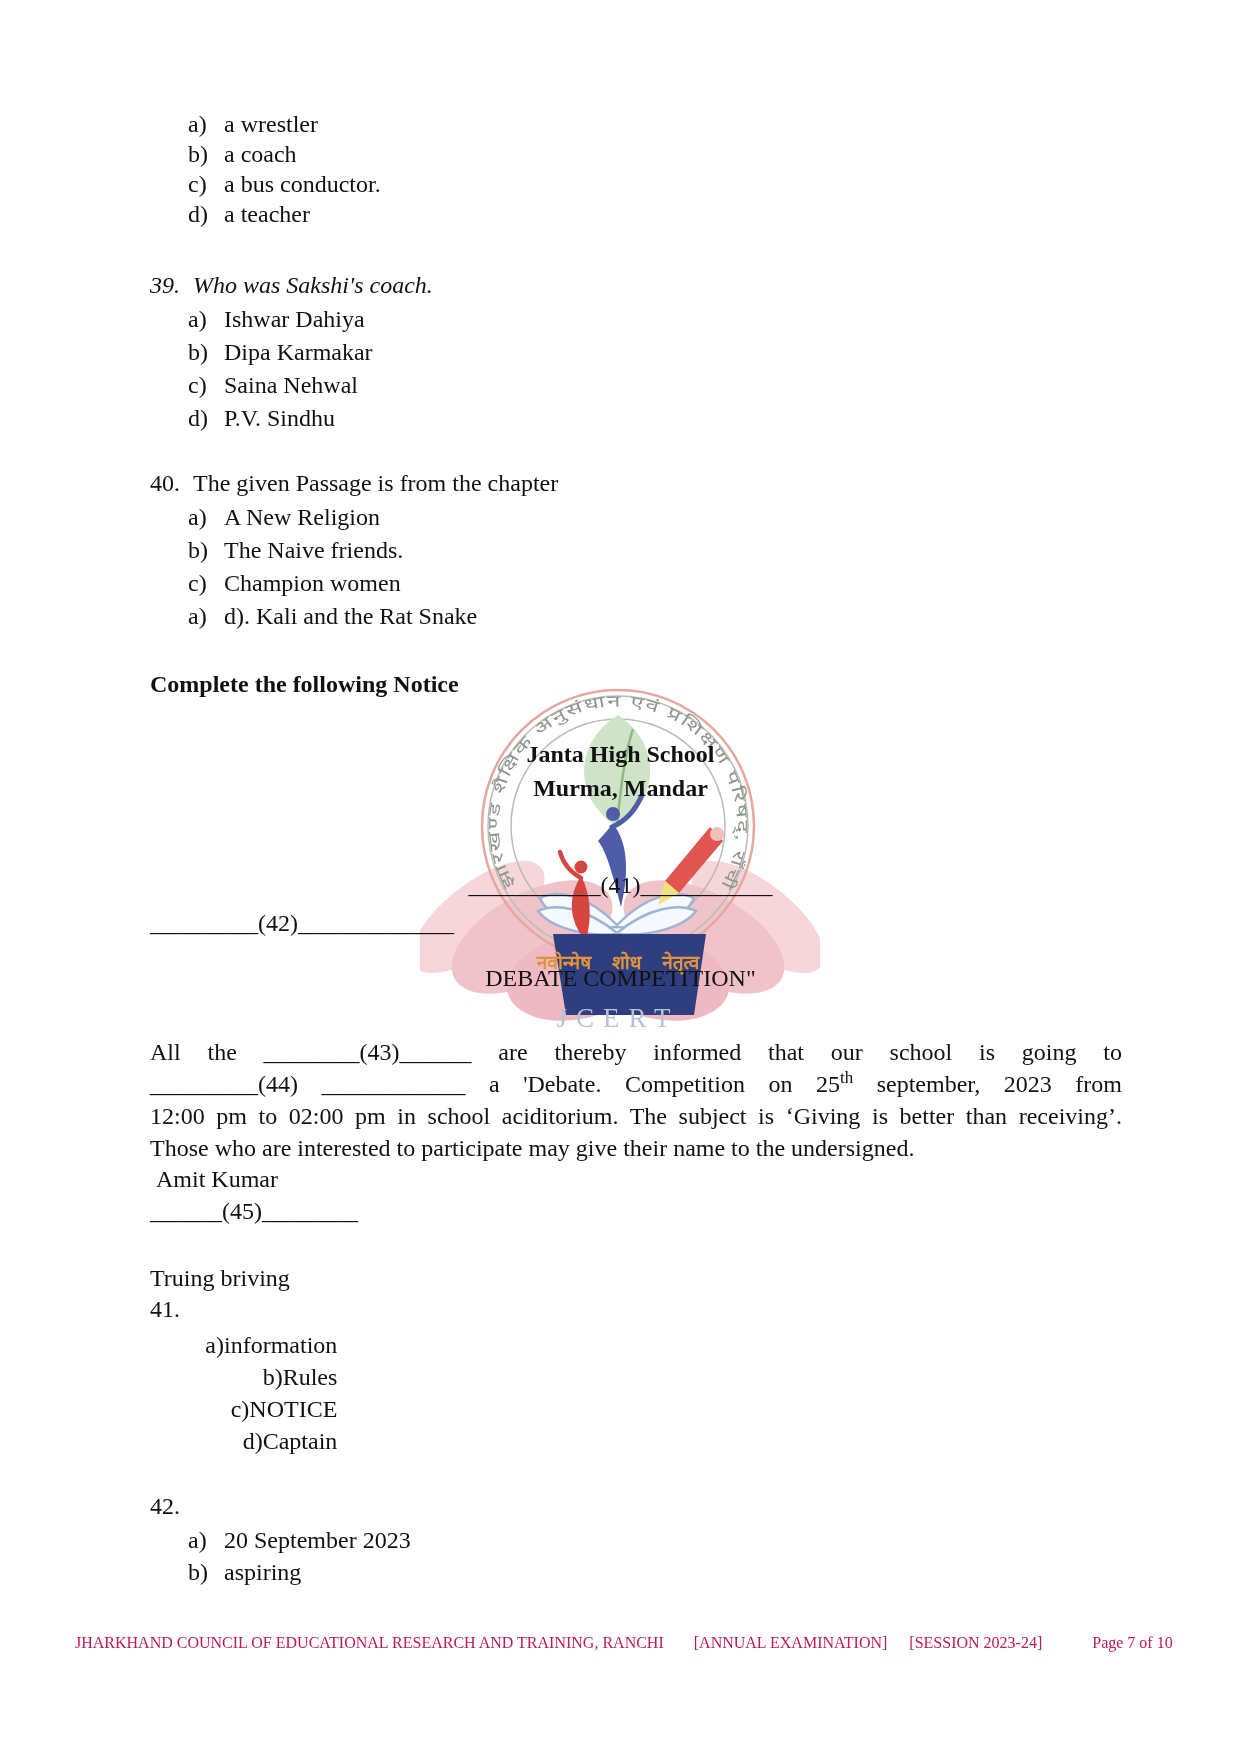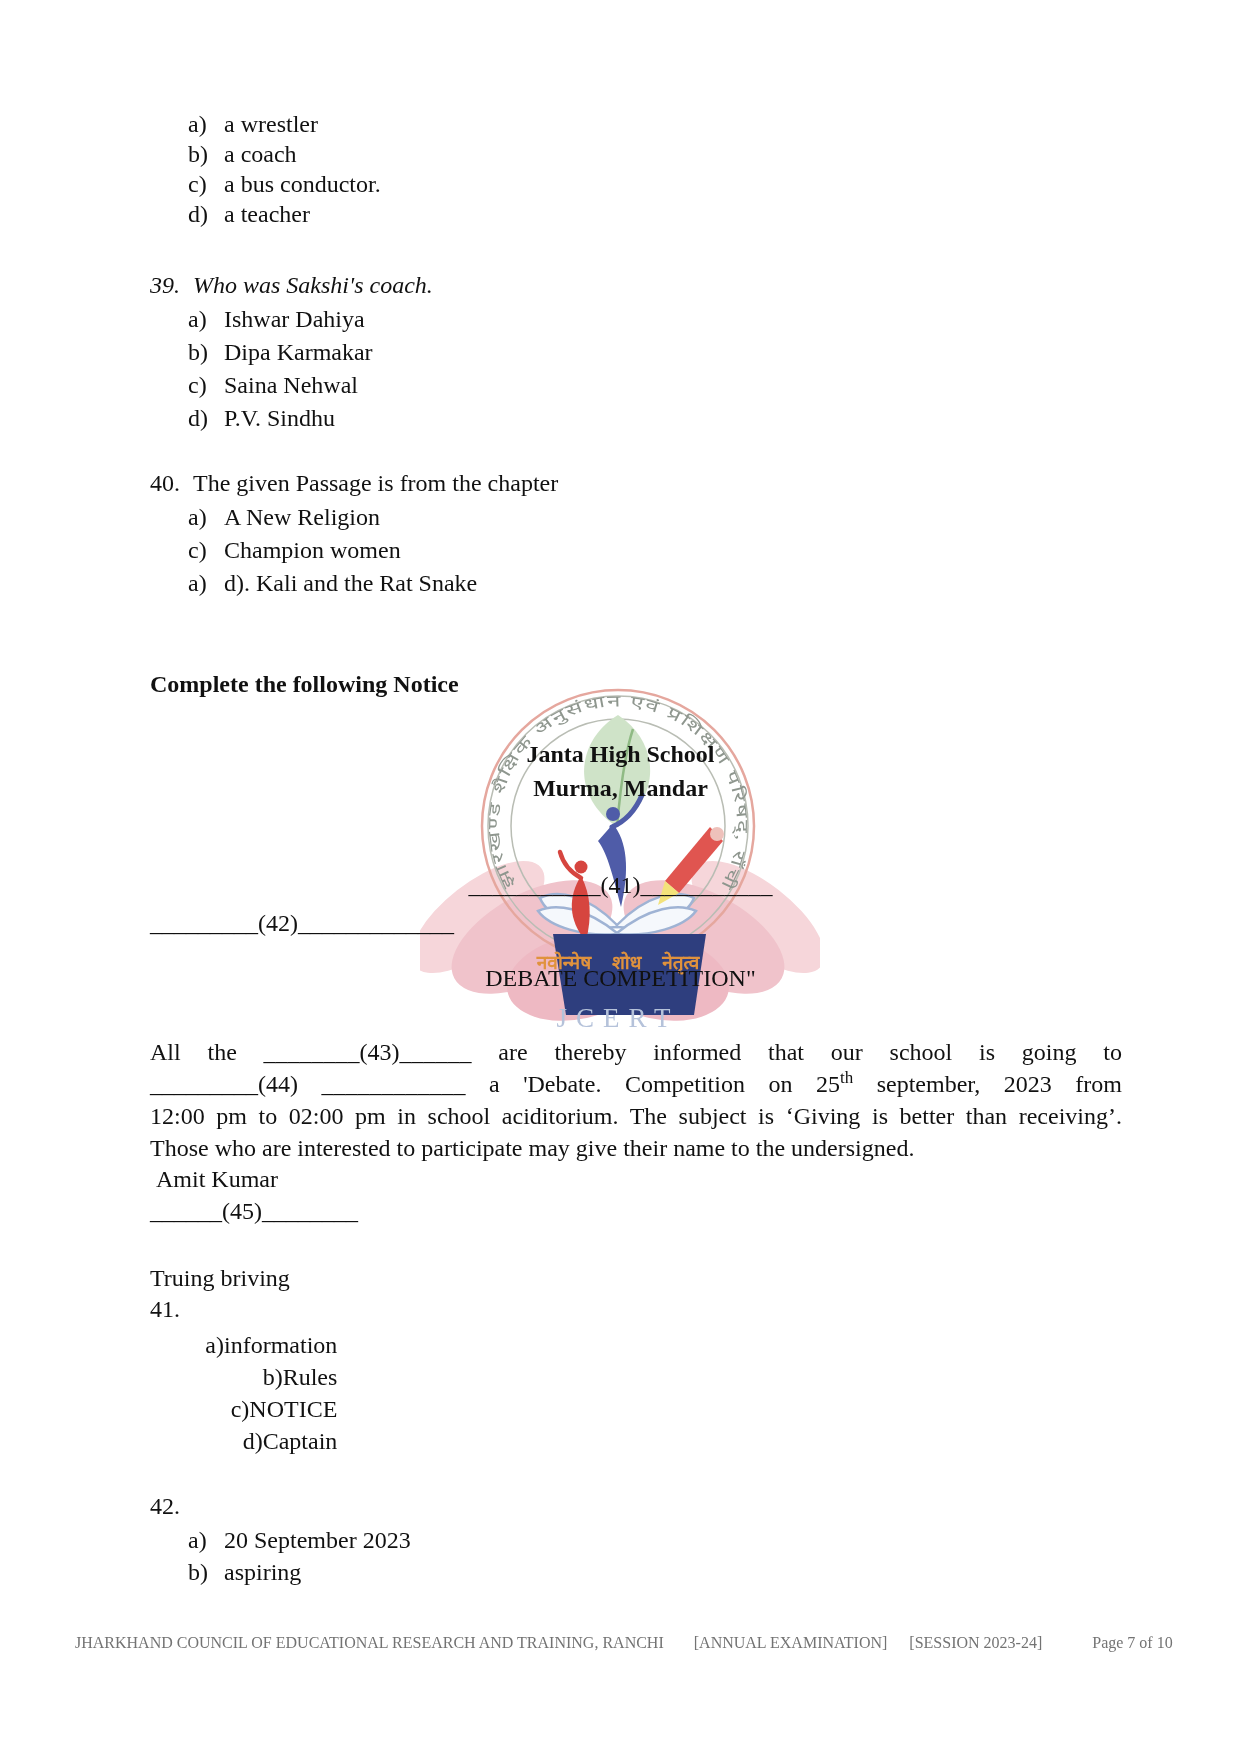--- a/index.html
+++ b/index.html
@@ -17,21 +17,21 @@
   .abs{position:absolute;line-height:30px;white-space:nowrap;}
   .qline .q-num{display:inline-block;min-width:43px;}
   .orow{white-space:nowrap;}
   .olet{display:inline-block;width:36px;margin-left:38px;}
   .centerwrap{position:absolute;left:0;width:1241px;text-align:center;white-space:nowrap;}
   .heading{font-weight:bold;}
   .para{position:absolute;left:150px;width:972px;}
   .pline{line-height:32px;text-align:justify;text-align-last:justify;white-space:normal;}
   .pline.last{text-align:left;text-align-last:left;}
   .pline sup{font-size:17px;line-height:0;vertical-align:super;}
-  .footer{position:absolute;left:75px;top:1633px;font-size:16px;line-height:20px;white-space:nowrap;color:#737373;}
+  .footer{position:absolute;left:75px;top:1633px;font-size:16px;line-height:20px;white-space:nowrap;color:#be185d;}
   .footer .f-exam{margin-left:30px;}
   .footer .f-session{margin-left:22px;}
   .footer .f-page{margin-left:50px;}
 </style>
 </head>
 <body>
 
 <div class="page">
 
   <svg class="wm" viewBox="0 0 400 395" aria-hidden="true">
@@ -107,20 +107,21 @@
       <div class="orow"><span class="olet">b)</span><span>Dipa Karmakar</span></div>
       <div class="orow"><span class="olet">c)</span><span>Saina Nehwal</span></div>
       <div class="orow"><span class="olet">d)</span><span>P.V. Sindhu</span></div>
     </div>
 
     <div class="abs qline" style="top:468px;left:150px;">
       <span class="q-num">40.</span><span>The given Passage is from the chapter</span>
     </div>
     <div class="abs" style="top:501px;left:150px;line-height:33px;">
       <div class="orow"><span class="olet">a)</span><span>A New Religion</span></div>
+      <div class="orow"><span class="olet">b)</span><span>The Naive friends.</span></div>
       <div class="orow"><span class="olet">c)</span><span>Champion women</span></div>
       <div class="orow"><span class="olet">a)</span><span>d). Kali and the Rat Snake</span></div>
     </div>
 
     <div class="abs heading" style="top:669px;left:150px;">Complete the following Notice</div>
 
     <div class="centerwrap" style="top:737px;line-height:34px;font-weight:bold;">
       <div>Janta High School</div>
       <div>Murma, Mandar</div>
     </div>

